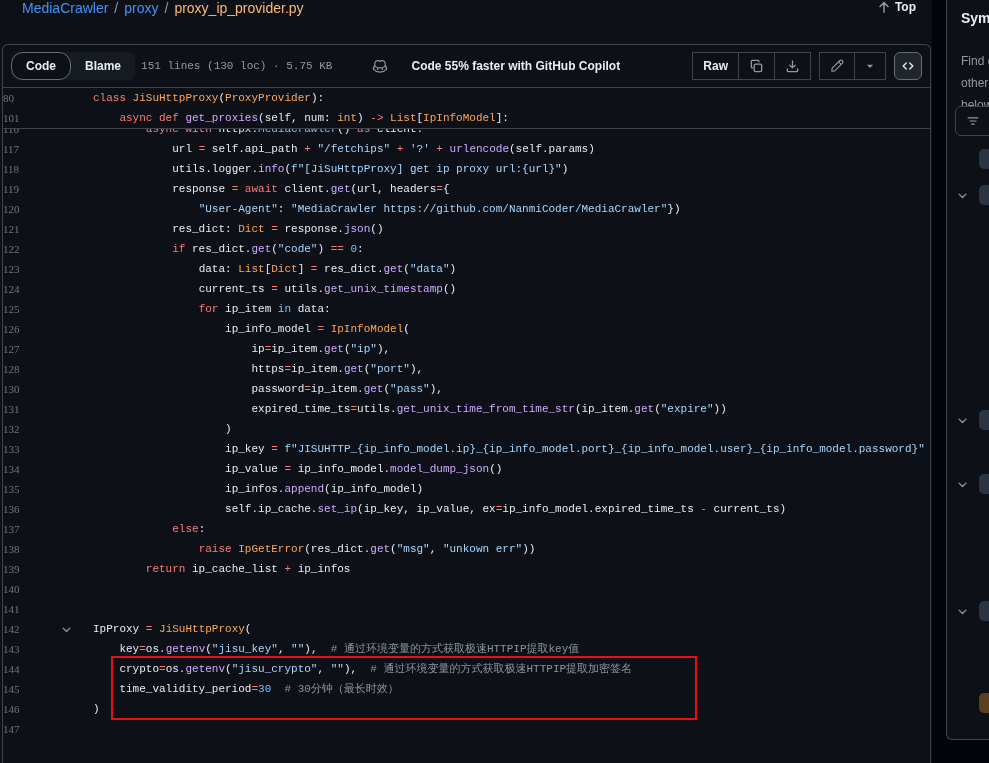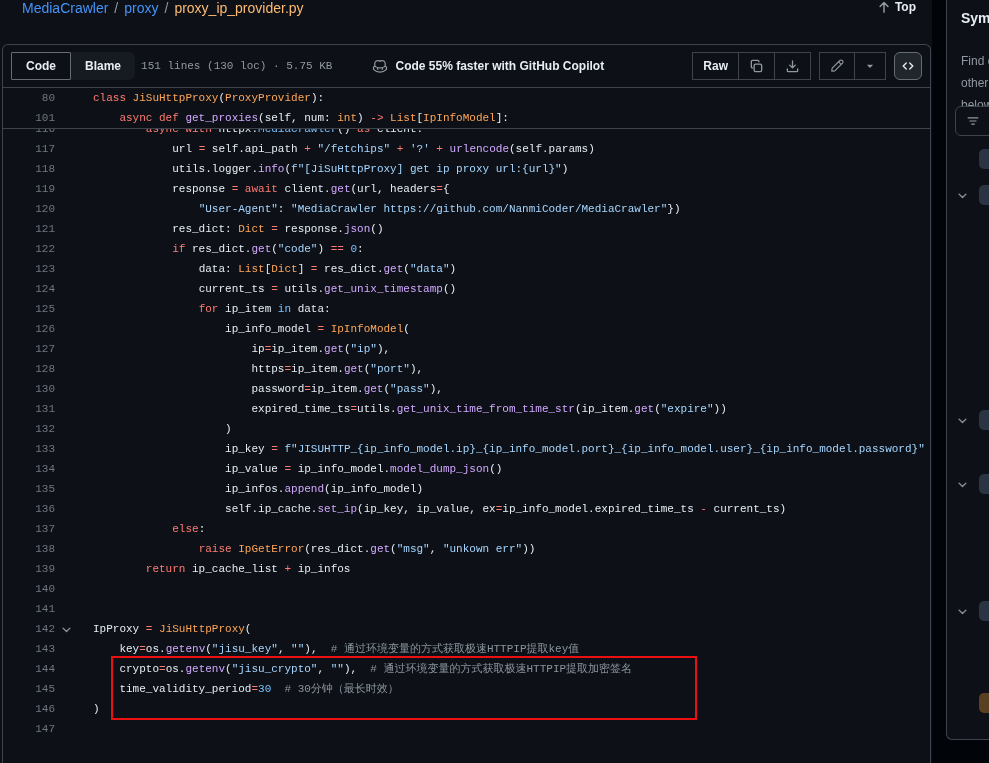--- a/index.html
+++ b/index.html
@@ -14,42 +14,42 @@
   .crumb-sep { color:#9198a1; margin:0 6px; }
   .crumb-file { color:#fdba74; font-weight:400; }
   .top-link { margin-left:auto; display:flex; align-items:center; gap:4px; font-size:12px; font-weight:600; color:#e6edf3; cursor:pointer; }
   .top-link svg { color:#9198a1; }
 
   .code-panel { position:absolute; left:2px; top:44px; width:929px; height:719px;
     border:1px solid #3d444d; border-bottom:none; border-radius:6px 6px 0 0; background:#0d1117; }
 
   .toolbar { height:43px; border-bottom:1px solid #3d444d; display:flex; align-items:center; padding:0 8px; }
   .seg-ctl { display:flex; background:#161b22; border-radius:6px; padding:0; height:28px; align-items:stretch; }
-  .seg { padding:0 14px; display:flex; align-items:center; font-size:12px; font-weight:600; color:#e6edf3; border-radius:1px; cursor:pointer; }
+  .seg { padding:0 14px; display:flex; align-items:center; font-size:12px; font-weight:600; color:#e6edf3; border-radius:12px; cursor:pointer; }
   .seg.active { background:#0d1117; border:1px solid #656c76; }
   .meta-text { margin-left:6px; font-size:11px; color:#9198a1; font-family:"Liberation Mono","DejaVu Sans Mono",monospace; }
-  .copilot { margin-left:40px; display:flex; align-items:center; gap:7px; font-size:12px; font-weight:600; color:#e6edf3; }
+  .copilot { margin-left:40px; display:flex; align-items:center; gap:23px; font-size:12px; font-weight:600; color:#e6edf3; }
   .copilot svg { color:#9198a1; }
 
   .toolbar-right { margin-left:auto; display:flex; align-items:center; gap:8px; }
   .btn-group { display:flex; border:1px solid #3d444d; border-radius:0; height:28px; overflow:hidden; }
   .grp-btn { display:flex; align-items:center; justify-content:center; padding:0 10px; font-size:12px; font-weight:600;
     color:#e6edf3; background:transparent; border:none; border-right:1px solid #3d444d; cursor:pointer; }
   .grp-btn:last-child { border-right:none; }
   .grp-btn svg { color:#9198a1; }
   .icon-toggle { width:28px; height:28px; border:1px solid #656c76; background:#21262d; border-radius:6px;
     display:flex; align-items:center; justify-content:center; cursor:pointer; color:#e6edf3; }
 
   
   .code-scroll { position:relative; height:675px; overflow:hidden;
     font-family:"Liberation Mono","DejaVu Sans Mono",monospace; font-size:11px; line-height:20px; }
   .sticky-lines { position:relative; z-index:2; background:#0d1117; border-bottom:1px solid #3d444d; }
   .code-body { position:relative; z-index:1; margin-top:-10px; }
   .crow { display:flex; height:20px; white-space:pre; }
-  .lineno { width:52px; text-align:right; color:#6e7681; flex:0 0 52px; cursor:pointer; }
+  .lineno { width:52px; color:#6e7681; flex:0 0 52px; cursor:pointer;font-family:Liberation Serif, serif; }
   .fold { width:22px; flex:0 0 22px; display:flex; align-items:center; justify-content:center; }
   .ctext { padding-left:16px; color:#e6edf3; }
   .tok-p { color:#e6edf3; }
   .tok-k { color:var(--kw); }
   .tok-f { color:var(--fn); }
   .tok-s { color:var(--str); }
   .tok-n { color:var(--num); }
   .tok-t { color:var(--typ); }
   .tok-c { color:var(--cmt); }
 

